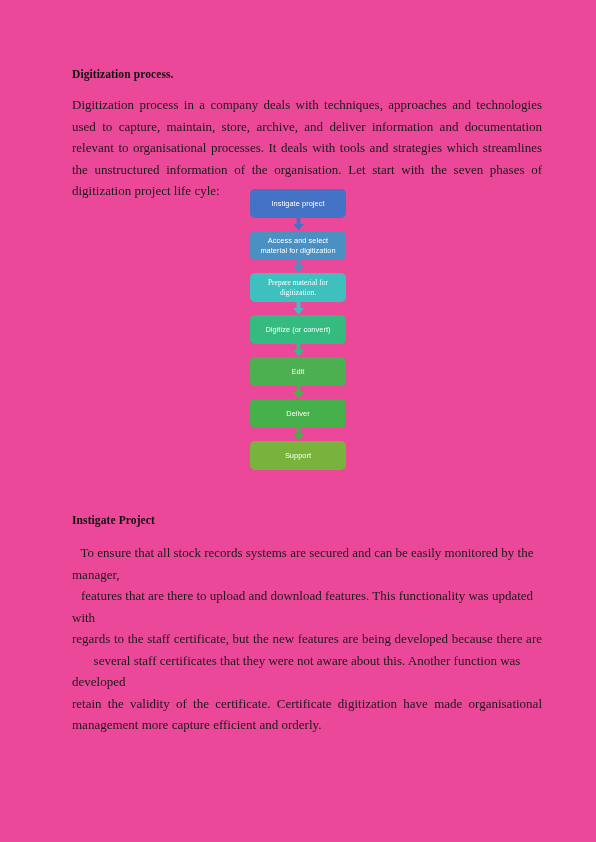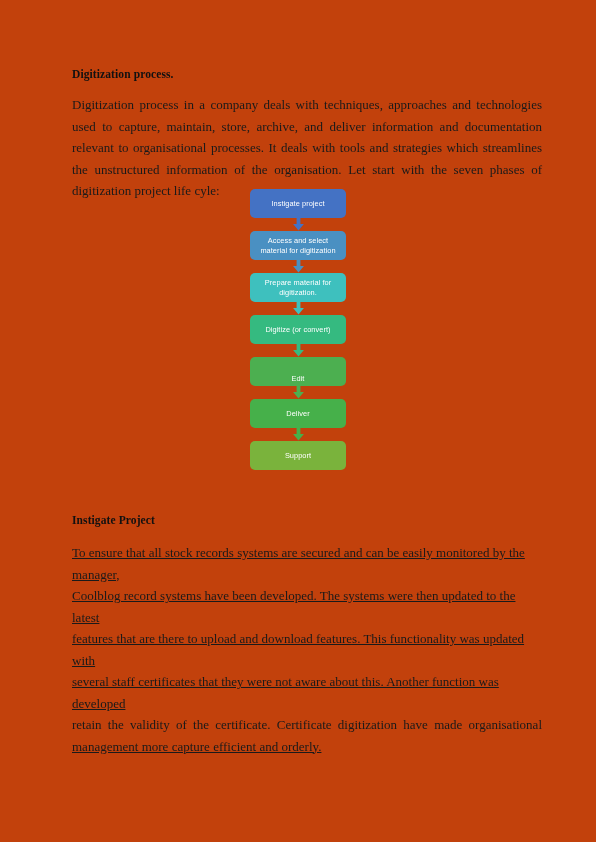--- a/index.html
+++ b/index.html
@@ -4,21 +4,21 @@
 <style>
   html, body {
     margin: 0;
     padding: 0;
     background: #ffffff;
   }
   .page {
     position: relative;
     width: 596px;
     height: 842px;
-    background: #c2410c;
+    background: #ec4899;
     overflow: hidden;
     font-family: "Liberation Serif", "DejaVu Serif", serif;
     color: #1a1a1a;
   }
   .content {
     position: absolute;
     left: 72px;
     top: 68px;
     width: 470px;
   }
@@ -42,23 +42,22 @@
     color: #1a1a1a;
   }
   .para-mixed > span.ln {
     display: block;
   }
   .just-line {
     text-align: justify;
     text-align-last: justify;
   }
   .left-line {
-    text-align: left;
+    text-align: center;
     text-align-last: left;
-    text-decoration: underline;
   }
 
   
   .flow {
     position: absolute;
     left: 250px;
     top: 189px;
     width: 96px;
   }
   .node {
@@ -116,37 +115,37 @@
         </svg>
       </div>
       <div class="node node-h1" style="background: rgb(74, 144, 194); justify-content: flex-end;">
         <span>Access and select material for digitization</span>
       </div>
       <div class="arrow-wrap">
         <svg class="arrow" width="13" height="13" viewBox="0 0 13 13">
           <path d="M4.6 0 H8.4 V6.1 H11.9 L6.5 12.4 L1.1 6.1 H4.6 Z" fill="#4A90C2"></path>
         </svg>
       </div>
-      <div class="node node-h1" style="background: rgb(62, 192, 190);">
+      <div class="node node-h1" style="background: rgb(62, 192, 190); font-family: Liberation Serif, serif;">
         <span>Prepare material for digitization.</span>
       </div>
       <div class="arrow-wrap">
         <svg class="arrow" width="13" height="13" viewBox="0 0 13 13">
           <path d="M4.6 0 H8.4 V6.1 H11.9 L6.5 12.4 L1.1 6.1 H4.6 Z" fill="#3EC0BE"></path>
         </svg>
       </div>
       <div class="node node-h1" style="background: rgb(53, 186, 128);">
         <span>Digitize (or convert)</span>
       </div>
       <div class="arrow-wrap">
         <svg class="arrow" width="13" height="13" viewBox="0 0 13 13">
           <path d="M4.6 0 H8.4 V6.1 H11.9 L6.5 12.4 L1.1 6.1 H4.6 Z" fill="#35BA80"></path>
         </svg>
       </div>
-      <div class="node node-h1" style="background: rgb(76, 175, 80); align-items: flex-end;">
+      <div class="node node-h1" style="background: rgb(76, 175, 80);">
         <span>Edit</span>
       </div>
       <div class="arrow-wrap">
         <svg class="arrow" width="13" height="13" viewBox="0 0 13 13">
           <path d="M4.6 0 H8.4 V6.1 H11.9 L6.5 12.4 L1.1 6.1 H4.6 Z" fill="#4CAF50"></path>
         </svg>
       </div>
       <div class="node node-h1" style="background: rgb(70, 176, 74); align-items: center;">
         <span>Deliver</span>
       </div>
@@ -157,21 +156,21 @@
       </div>
       <div class="node node-h1" style="background: rgb(122, 179, 60);">
         <span>Support</span>
       </div>
     </div>
 
   <div class="section-2">
     <h2 class="heading heading-2">Instigate Project</h2>
     <p class="para para-mixed" id="para2">
         <span class="ln left-line">To ensure that all stock records systems are secured and can be easily monitored by the manager,</span>
-        <span class="ln left-line">Coolblog record systems have been developed. The systems were then updated to the latest</span>
         <span class="ln left-line">features that are there to upload and download features. This functionality was updated with</span>
+        <span class="ln just-line">regards to the staff certificate, but the new features are being developed because there are</span>
         <span class="ln left-line">several staff certificates that they were not aware about this. Another function was developed</span>
         <span class="ln just-line">retain the validity of the certificate. Certificate digitization have made organisational</span>
         <span class="ln left-line">management more capture efficient and orderly.</span>
       </p>
   </div>
 
 </div>
 
 </body></html>

